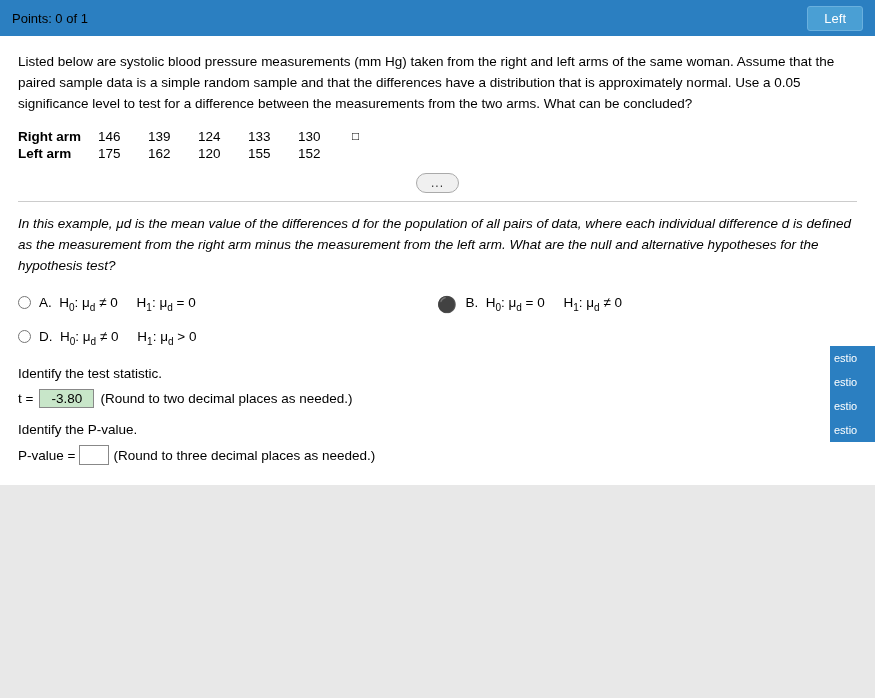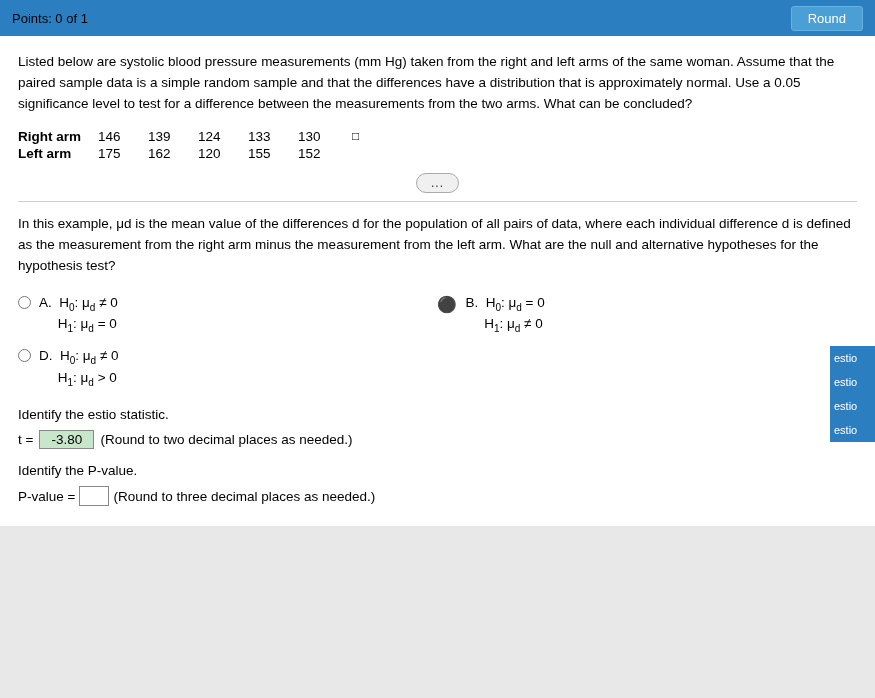--- a/index.html
+++ b/index.html
@@ -80,41 +80,42 @@
     }
     .divider {
       border: none;
       border-top: 1px solid #ccc;
       margin: 8px 0 12px 0;
     }
     .hypothesis-text {
       font-size: 13.5px;
       line-height: 1.55;
       margin-bottom: 16px;
+      font-style: italic;
     }
     .options-grid {
       display: grid;
       grid-template-columns: 1fr 1fr;
       gap: 10px 0;
       margin-bottom: 18px;
     }
     .option-block {
       display: flex;
       align-items: flex-start;
       gap: 8px;
       font-size: 13.5px;
       line-height: 1.5;
     }
     .option-block input[type="radio"] {
       margin-top: 3px;
       cursor: pointer;
     }
     .option-text {
       display: flex;
-      flex-direction: column;
+      flex-direction: row;
     }
     .section-label {
       font-size: 13.5px;
       font-weight: normal;
       margin-bottom: 8px;
     }
     .t-stat-row {
       display: flex;
       align-items: center;
       gap: 6px;
@@ -168,21 +169,21 @@
     }
     sub {
       font-size: 10px;
     }
   </style>
 </head>
 <body>
 
 <div class="top-bar">
   <span class="points-label">Points: 0 of 1</span>
-  <button class="save-btn">Round</button>
+  <button class="save-btn">Left</button>
 </div>
 
 <div class="main-content">
 
   <p class="problem-text">Listed below are systolic blood pressure measurements (mm Hg) taken from the right and left arms of the same woman. Assume that the paired sample data is a simple random sample and that the differences have a distribution that is approximately normal. Use a 0.05 significance level to test for a difference between the measurements from the two arms. What can be concluded?</p>
 
   <div class="data-table">
     <div class="data-row">
       <span class="row-label">Right arm</span>
       <div class="data-values">
@@ -236,21 +237,21 @@
     <div class="option-block">
       <input type="radio" name="hypothesis" style="">
       <div class="option-text">
         <span>D.&nbsp; H<sub>0</sub>: μ<sub>d</sub> ≠ 0</span>
         <span>&nbsp;&nbsp;&nbsp;&nbsp; H<sub>1</sub>: μ<sub>d</sub> &gt; 0</span>
       </div>
     </div>
 
   </div>
 
-  <div class="section-label">Identify the estio statistic.</div>
+  <div class="section-label">Identify the test statistic.</div>
   <div class="t-stat-row">
     <span>t =</span>
     <span class="t-val-box">-3.80</span>
     <span>(Round to two decimal places as needed.)</span>
   </div>
 
   <div class="section-label">Identify the P-value.</div>
   <div class="p-value-row">
     <span>P-value =</span>
     <span class="p-input-box"></span>

